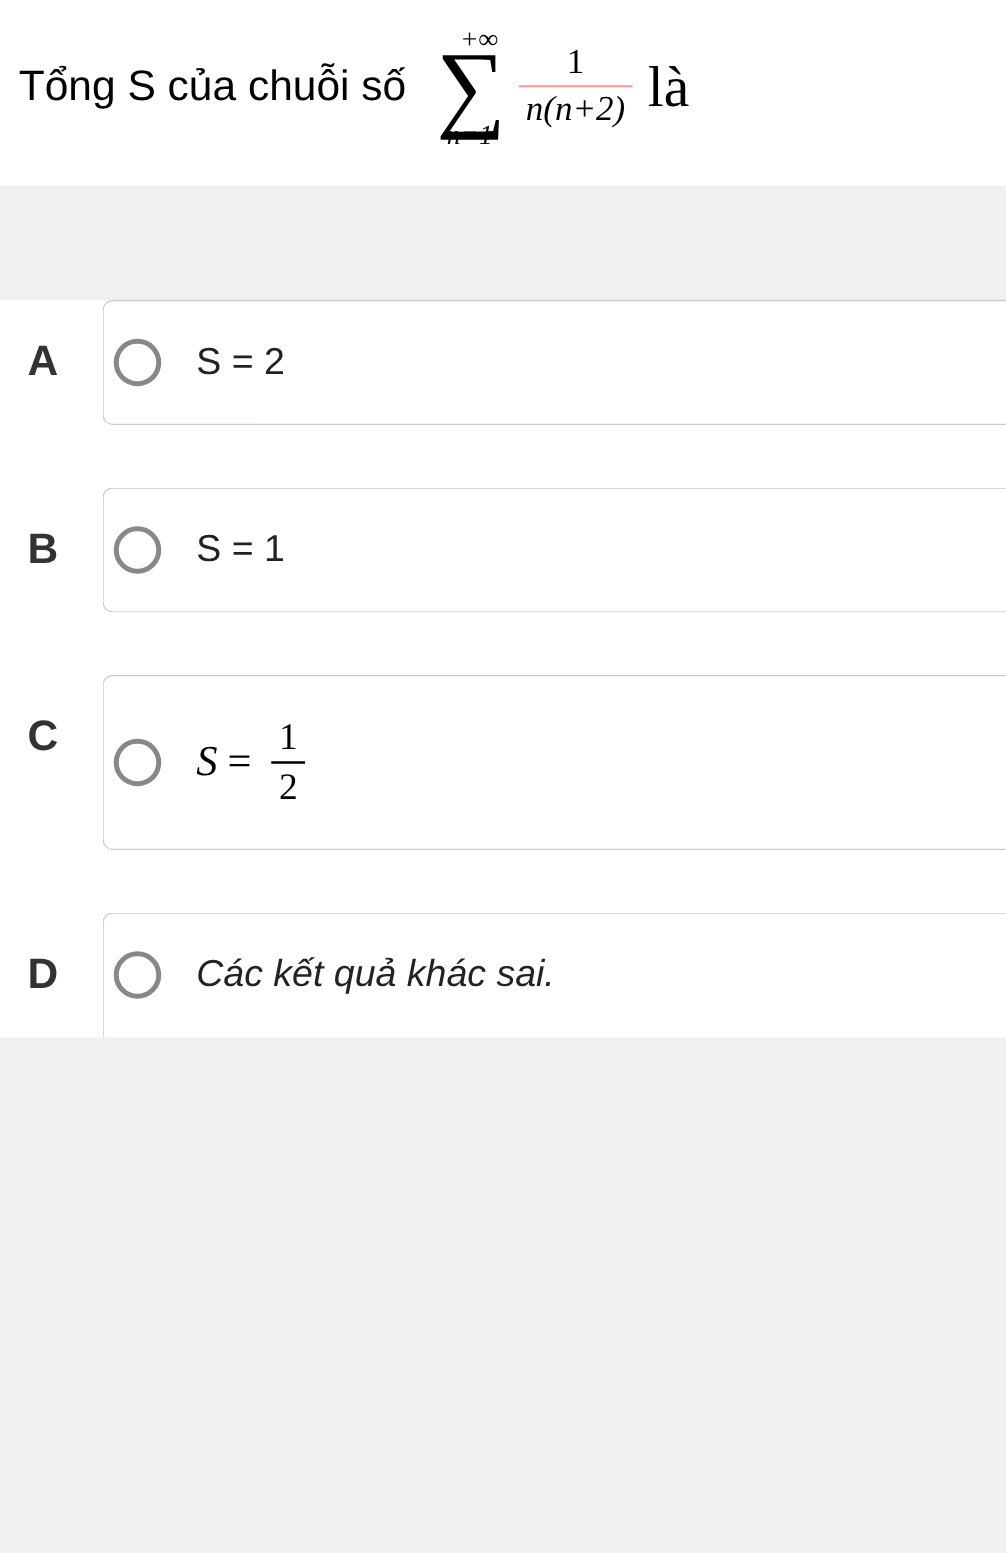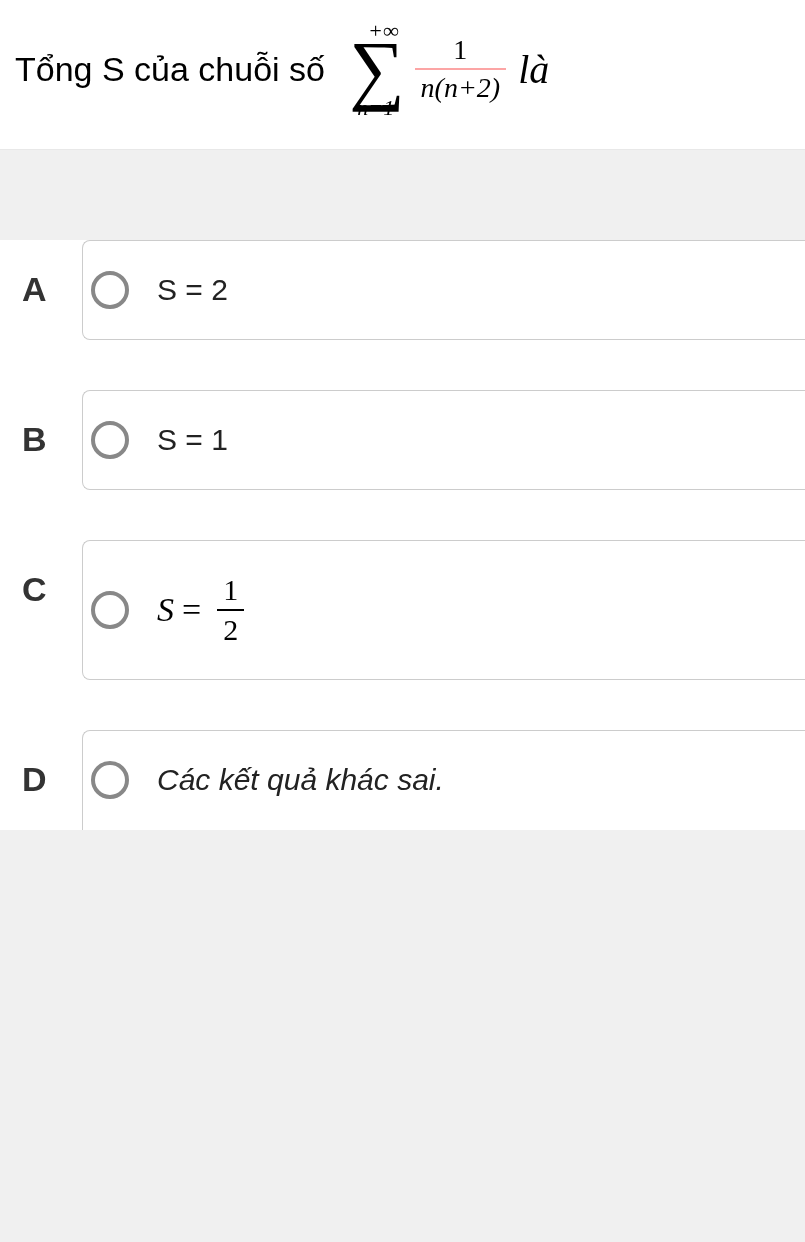--- a/index.html
+++ b/index.html
@@ -67,23 +67,22 @@
   .fraction-inline .num {
     padding: 0 6px 2px 6px;
     font-style: normal;
   }
   .fraction-inline .den {
     border-top: 2px solid #fca5a5;
     padding: 2px 6px 0 6px;
   }
   .la {
     font-family: "Times New Roman", serif;
-    font-size: 40px;
+    font-size: 46px;
     margin-left: 6px;
-    font-style: italic;
   }
   .spacer {
     height: 90px;
     background: #f0f0f0;
   }
   .options {
     background: #ffffff;
     padding: 0;
   }
   .option-row {

